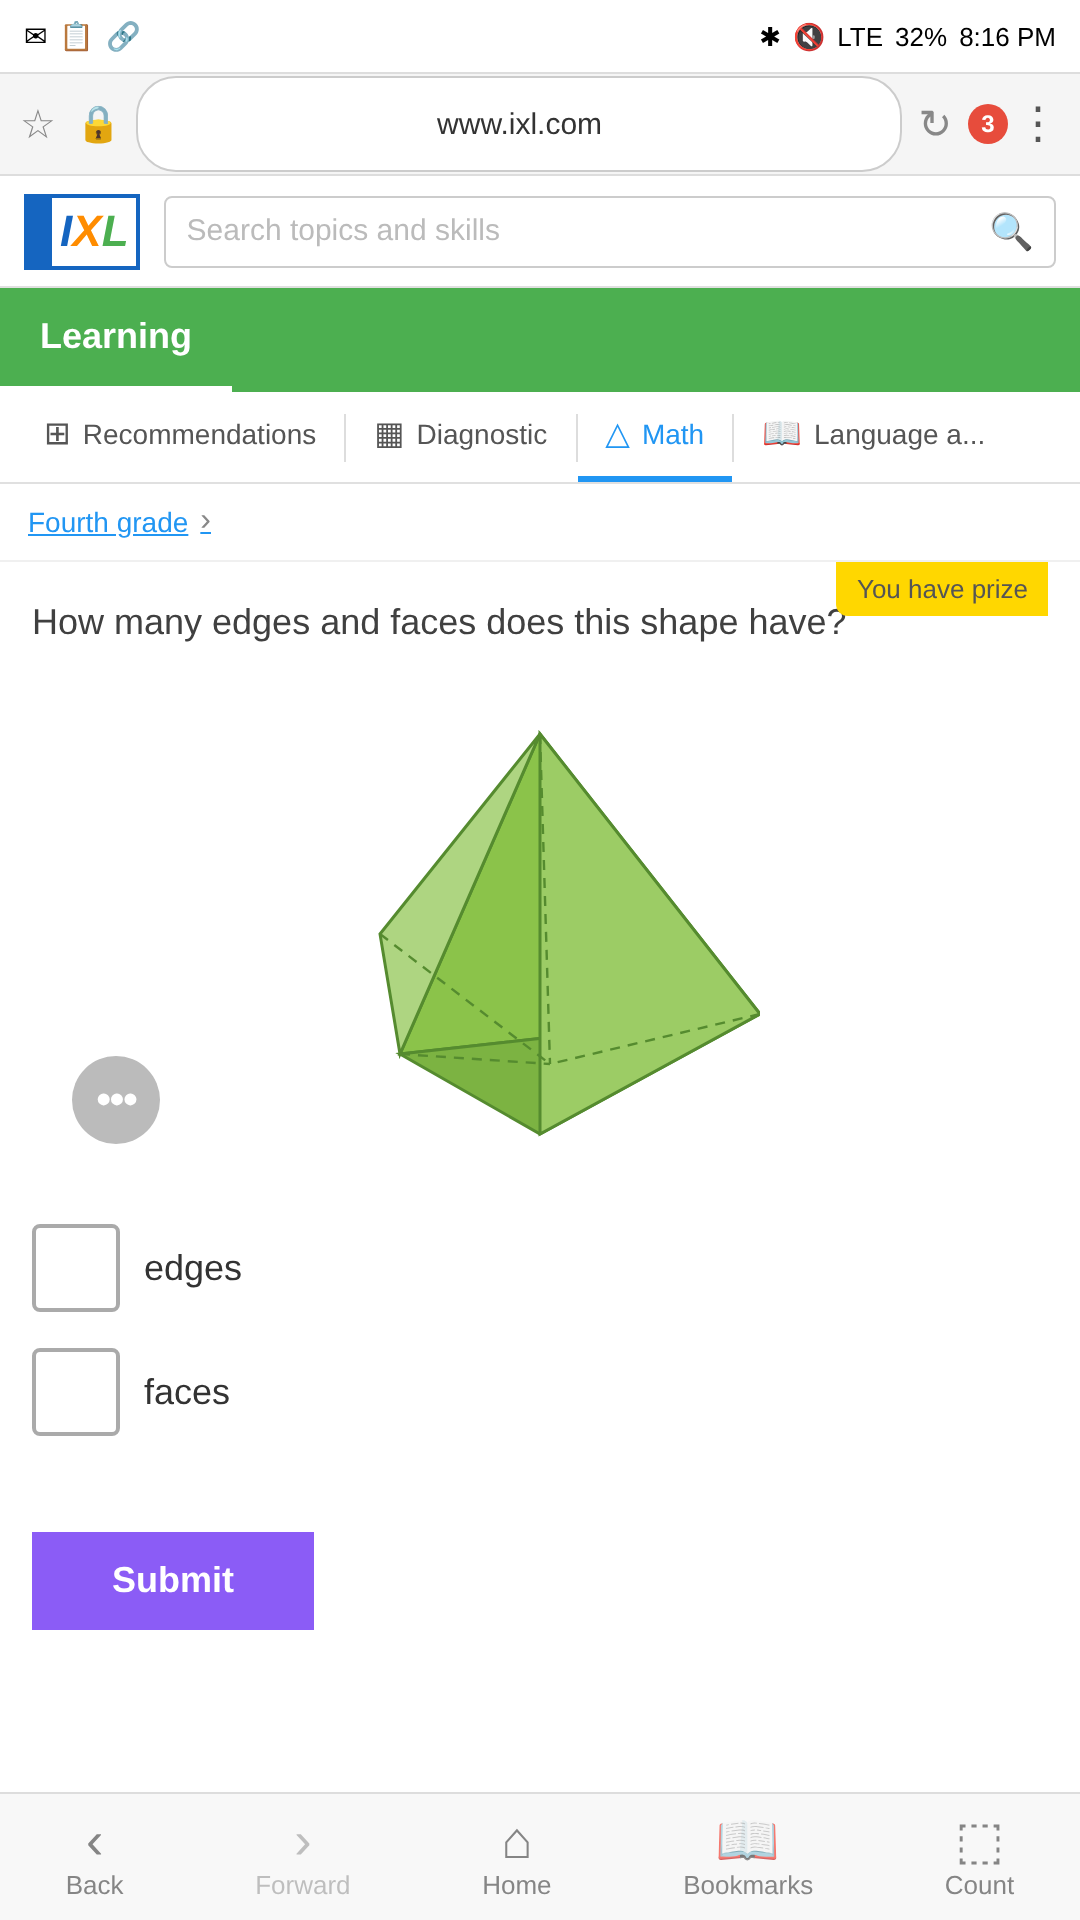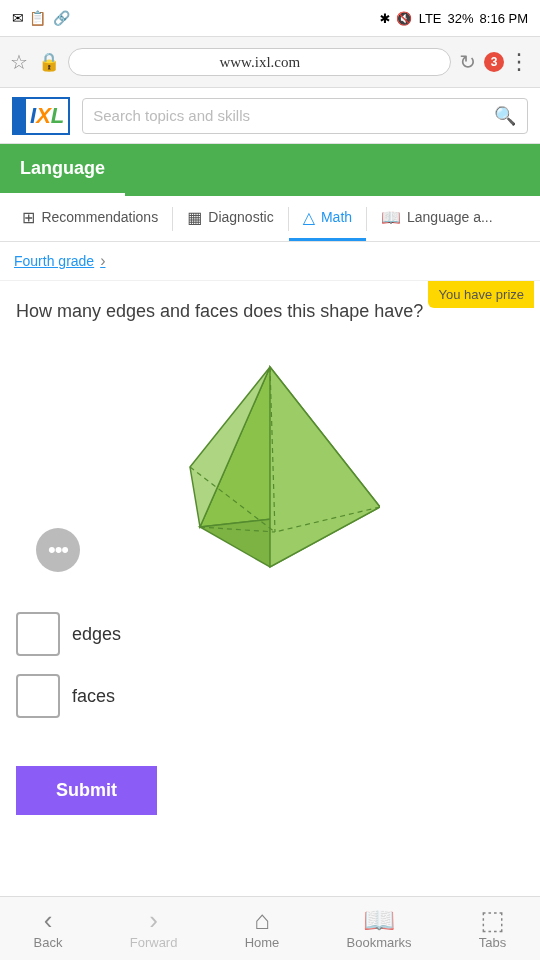--- a/index.html
+++ b/index.html
@@ -29,27 +29,26 @@
       align-items: center;
       padding: 0 10px;
       gap: 8px;
     }
     .browser-icons { display: flex; gap: 10px; align-items: center; }
     .browser-url-bar {
       flex: 1;
       background: #fff;
       border: 1px solid #ccc;
       border-radius: 20px;
-      height: 28px;
+      height: 48px;
       display: flex;
       align-items: center;
       justify-content: center;
       font-size: 15px;
       color: #333;
-      font-family: Liberation Serif, serif;
     }
     .badge {
       background: #e74c3c;
       color: #fff;
       border-radius: 50%;
       width: 20px;
       height: 20px;
       font-size: 12px;
       display: flex;
       align-items: center;
@@ -146,21 +145,21 @@
     }
     .breadcrumb .separator { color: #888; font-size: 16px; }
     .breadcrumb .current { color: #555; }
 
     
     .prize-banner {
       position: relative;
     }
     .prize-tag {
       position: absolute;
-      right: 6px;
+      right: 16px;
       top: 0;
       background: #ffd700;
       color: #555;
       font-size: 13px;
       padding: 6px 10px;
       border-radius: 0 0 0 6px;
     }
 
     
     .question-area {
@@ -333,21 +332,21 @@
   </div>
   <div class="search-bar">
     <span style="color:#bbb;">Search topics and skills</span>
     <span style="margin-left:auto; color:#aaa; font-size:18px;">🔍</span>
   </div>
 </div>
 
 
 <div class="nav-green">
   <div class="nav-item active">
-    <span>Language</span>
+    <span>Learning</span>
   </div>
 </div>
 
 
 <div class="sub-nav">
   <div class="sub-nav-item">
     <span style="font-size:16px;">⊞</span>
     <span>Recommendations</span>
   </div>
   <div class="sub-nav-divider"></div>
@@ -438,18 +437,18 @@
   <div class="bottom-nav-item">
     <span class="bottom-icon">⌂</span>
     <span>Home</span>
   </div>
   <div class="bottom-nav-item">
     <span class="bottom-icon">📖</span>
     <span>Bookmarks</span>
   </div>
   <div class="bottom-nav-item">
     <span class="bottom-icon">⬚</span>
-    <span>Tabs</span>
+    <span>Count</span>
   </div>
 </div>
 
 
 
 
 </body></html>

